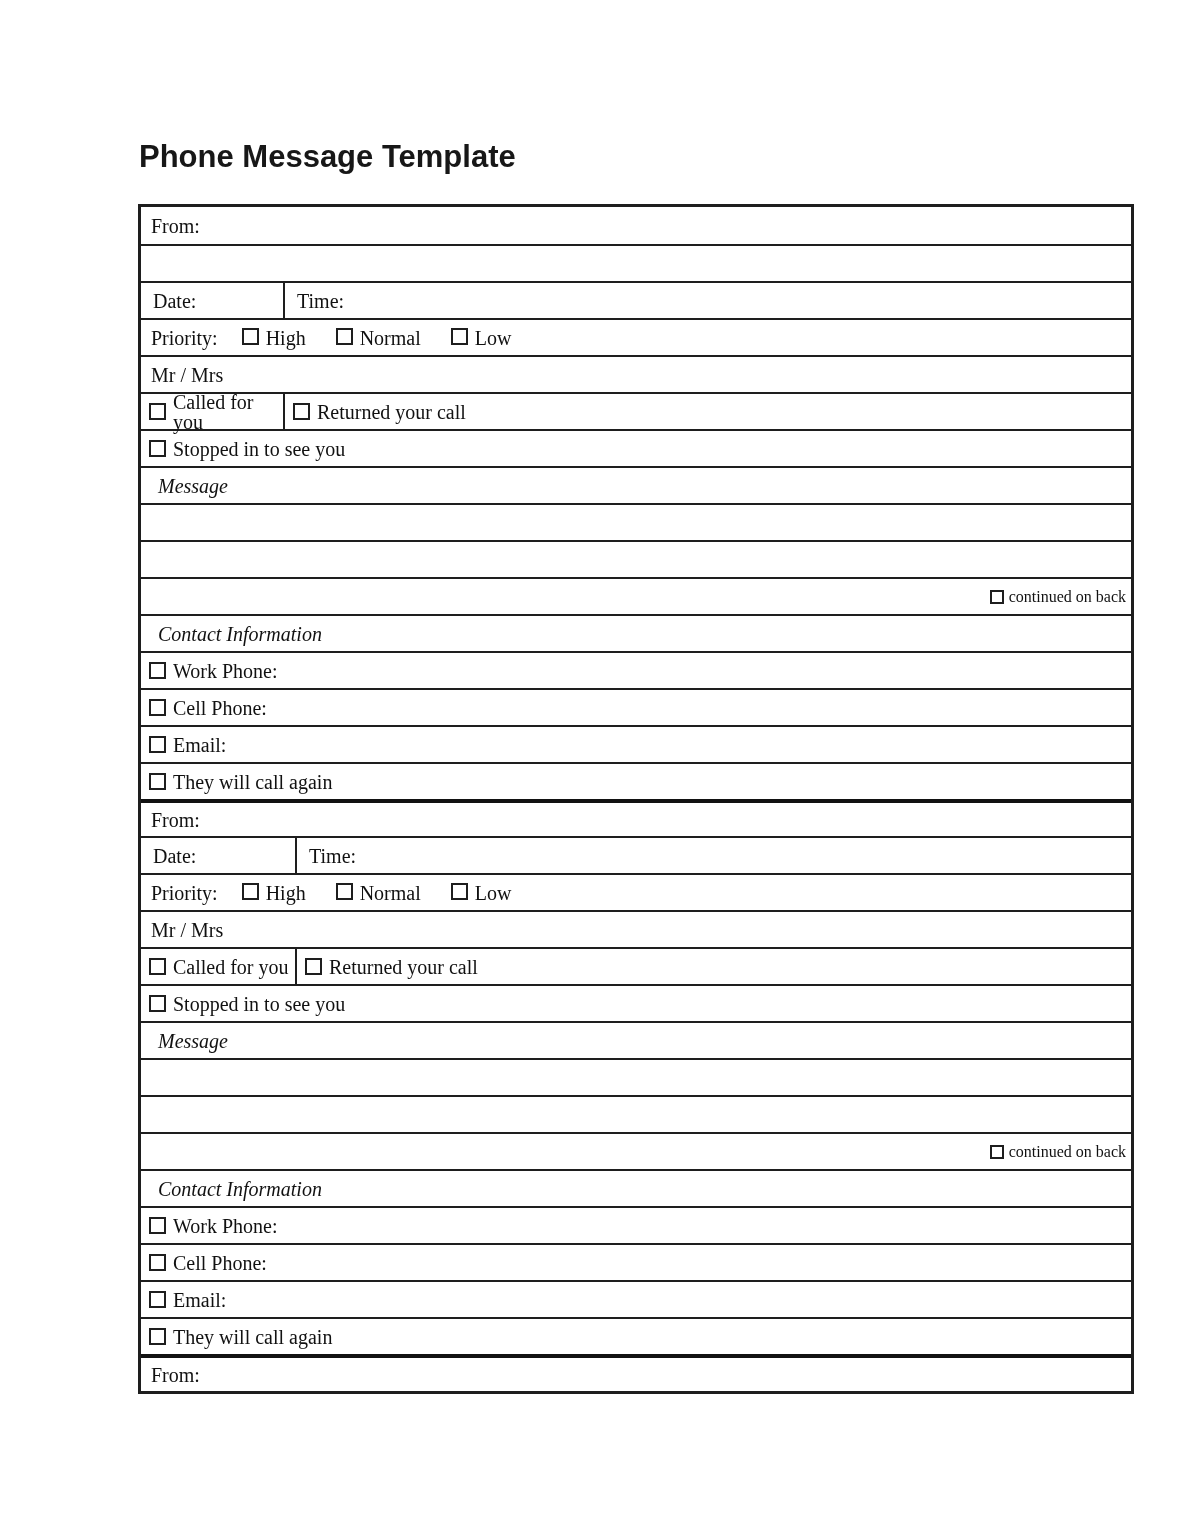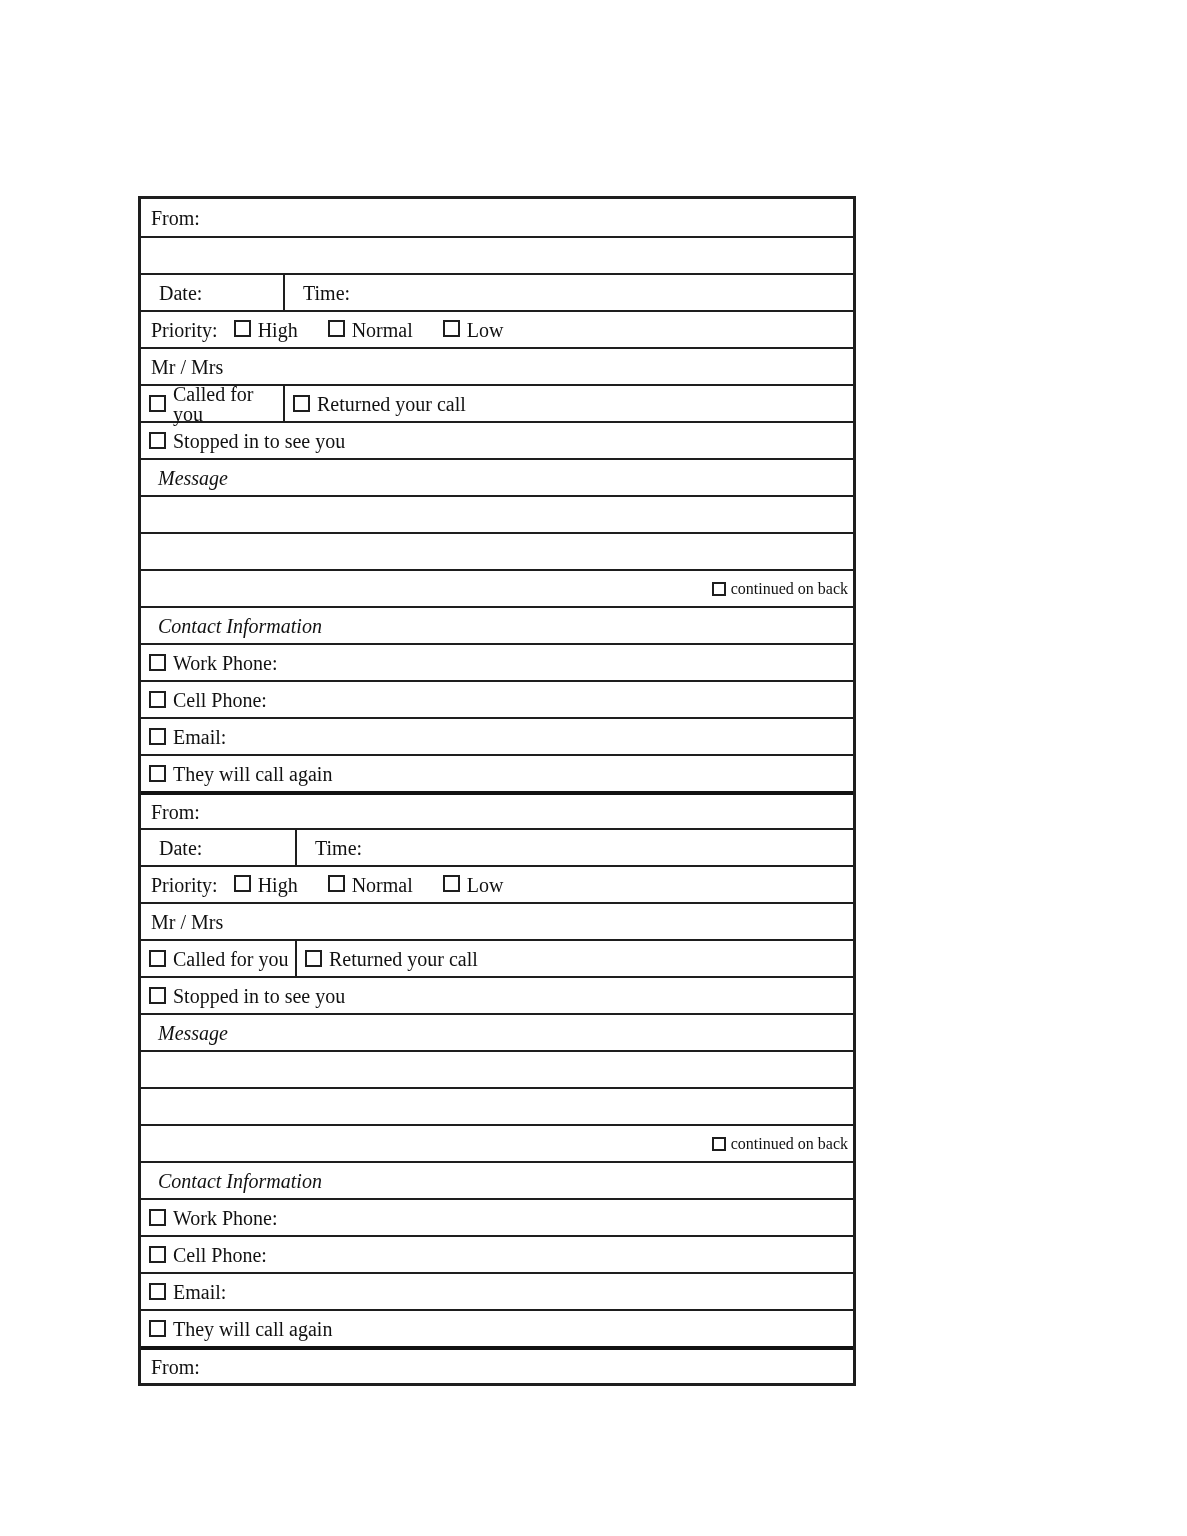--- a/index.html
+++ b/index.html
@@ -22,22 +22,22 @@
     font-family: "Liberation Sans", sans-serif;
     font-weight: 700;
     font-size: 31px;
     line-height: 42px;
     color: #171717;
     white-space: nowrap;
   }
   .form {
     position: absolute;
     left: 138px;
-    top: 196px;
-    width: 718px;
+    top: 204px;
+    width: 996px;
     box-sizing: border-box;
     border: 3px solid #1e1e1e;
     background: #ffffff;
   }
   .row {
     box-sizing: border-box;
     height: 37px;
     border-top: 2px solid #1e1e1e;
     display: flex;
     align-items: center;
@@ -45,21 +45,21 @@
     line-height: 20px;
     color: #111111;
   }
   .row.first { border-top: none; }
   .row.thick { border-top: 4px solid #121212; }
   .cell {
     box-sizing: border-box;
     height: 100%;
     display: flex;
     align-items: center;
-    padding-left: 18px;
+    padding-left: 12px;
   }
   .cell.split1 { width: 144px; border-right: 2px solid #1e1e1e; }
   .cell.split2 { width: 156px; border-right: 2px solid #1e1e1e; }
   .cell.grow { flex: 1; text-align: right; }
   .pad { padding-left: 10px; }
   .padcb { padding-left: 8px; }
   .italic { font-style: italic; margin-left: 7px; }
   .cb {
     display: inline-block;
     box-sizing: border-box;
@@ -70,33 +70,34 @@
     margin-right: 7px;
     flex: none;
   }
   .cb.sm {
     width: 14px;
     height: 14px;
     margin-right: 5px;
   }
   .opt { margin-right: 30px; }
   .opt .cb { margin-left: 0; }
-  .prio-label { margin-right: 16px; }
+  .prio-label { margin-right: 24px; }
   .row.continued {
     justify-content: flex-end;
     padding-right: 5px;
     font-size: 16px;
     line-height: 16px;
   }
 </style>
 </head>
 <body>
 
 <div class="page">
 
+  <div class="title">Phone Message Template</div>
 
   <div class="form">
 
     <div>
       <div class="row first">
         <span class="pad">From:</span>
       </div>
       <div class="row"></div>
       <div class="row">
         <div class="cell split1">

